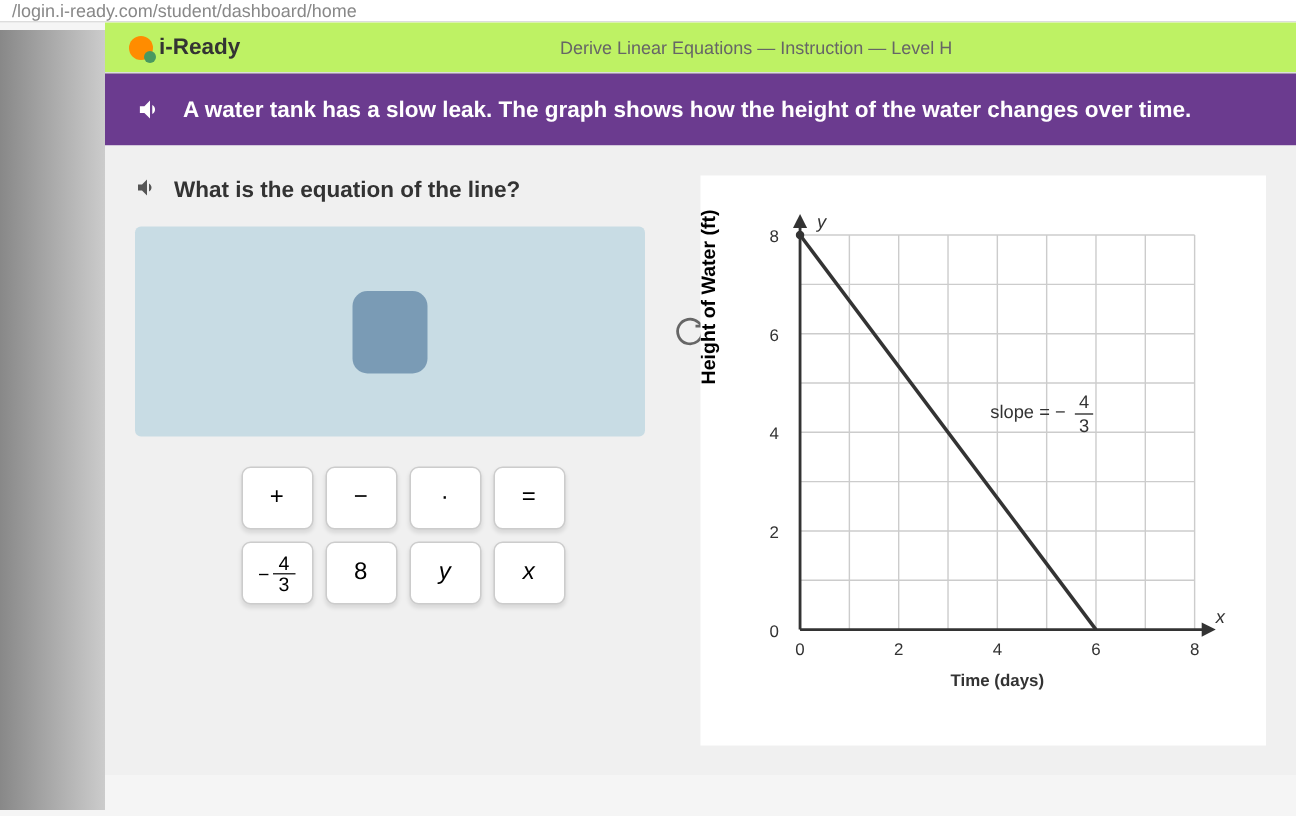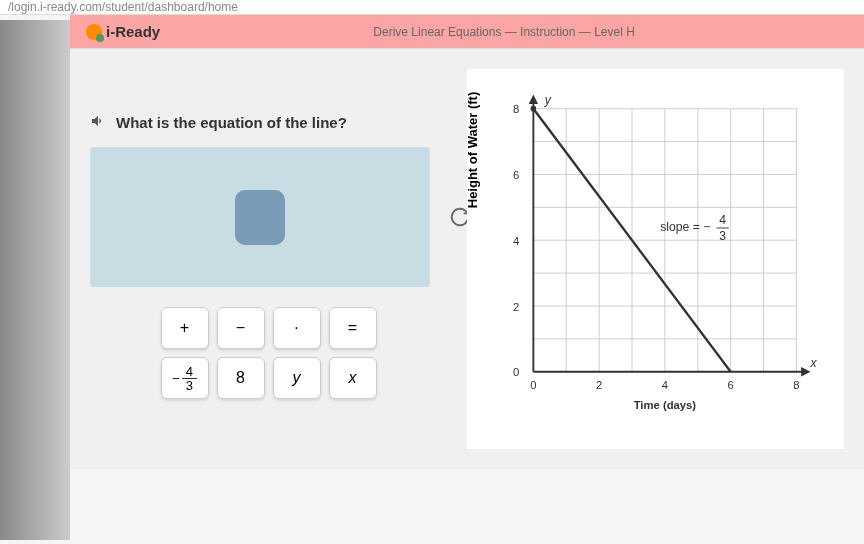--- a/index.html
+++ b/index.html
@@ -1,30 +1,30 @@
 <!DOCTYPE html>
 <html><head>
 <meta charset="utf-8">
 <style>
 * { margin: 0; padding: 0; box-sizing: border-box; }
 body { font-family: Arial, sans-serif; background: #f5f5f5; width: 864px; height: 544px; overflow: hidden; }
 .url-bar { background: #fff; padding: 0 8px; font-size: 12px; color: #888; border-bottom: 1px solid #ddd; }
 .shadow-left { position: absolute; left: 0; top: 20px; width: 70px; height: 520px; background: linear-gradient(to right, #888, #ccc); z-index: 0; }
 .container { position: relative; margin-left: 70px; background: #fff; }
-.header { display: flex; align-items: center; padding: 8px 16px; background: #fca5a5; border-bottom: 1px solid #ddd; }
+.header { display: flex; align-items: center; padding: 8px 16px; background: #bef264; border-bottom: 1px solid #ddd; }
 .logo { display: flex; align-items: center; gap: 4px; }
 .logo-icon { width: 16px; height: 16px; background: #ff8c00; border-radius: 50%; position: relative; }
 .logo-icon::after { content: ''; position: absolute; width: 8px; height: 8px; background: #4a9960; border-radius: 50%; right: -2px; bottom: -2px; }
 .logo-text { font-weight: bold; font-size: 15px; color: #333; }
 .breadcrumb { flex: 1; text-align: center; font-size: 12px; color: #666; }
 .purple-bar { background: #6b3b8f; color: #fff; padding: 14px 20px; display: flex; align-items: center; gap: 12px; }
 .speaker-icon { width: 20px; height: 20px; display: flex; align-items: center; justify-content: center; }
 .purple-text { font-size: 15px; font-weight: bold; }
 .content { display: flex; padding: 20px; gap: 20px; background: #f0f0f0; }
-.left-panel { flex: 1; margin-top: 44px; }
+.left-panel { flex: 1; }
 .question-row { display: flex; align-items: center; gap: 8px; margin-bottom: 16px; }
 .question-text { font-size: 15px; font-weight: bold; color: #333; }
 .small-speaker { width: 18px; height: 18px; }
 .answer-area { background: #c8dce4; padding: 30px; border-radius: 4px; min-height: 140px; display: flex; align-items: center; justify-content: center; position: relative; margin-bottom: 20px; }
 .answer-box { width: 50px; height: 55px; background: #7a9bb5; border-radius: 10px; }
 .reset-btn { position: absolute; right: -45px; top: 50%; transform: translateY(-50%); width: 30px; height: 30px; display: flex; align-items: center; justify-content: center; font-size: 20px; color: #666; cursor: pointer; }
 .keypad { display: flex; flex-direction: column; gap: 8px; align-items: center; }
 .keypad-row { display: flex; gap: 8px; }
 .key { width: 48px; height: 42px; background: #fff; border: 1px solid #ccc; border-radius: 6px; display: flex; align-items: center; justify-content: center; font-size: 16px; cursor: pointer; box-shadow: 0 2px 3px rgba(0,0,0,0.1); }
 .key-wide { width: 48px; }
@@ -48,20 +48,28 @@
 <div class="shadow-left"></div>
 <div class="container">
   <div class="header">
     <div class="logo">
       <div class="logo-icon"></div>
       <span class="logo-text">i-Ready</span>
     </div>
     <div class="breadcrumb">Derive Linear Equations — Instruction — Level H</div>
   </div>
 
+  <div class="purple-bar">
+    <span class="speaker-icon">
+      <svg viewBox="0 0 24 24" width="18" height="18" fill="#fff">
+          <path d="M3 9v6h4l5 5V4L7 9H3zm13.5 3c0-1.77-1.02-3.29-2.5-4.03v8.05c1.48-.73 2.5-2.25 2.5-4.02z"></path>
+        </svg>
+    </span>
+    <span class="purple-text">A water tank has a slow leak. The graph shows how the height of the water changes over time.</span>
+  </div>
 
   <div class="content">
     <div class="left-panel">
       <div class="question-row">
         <span class="small-speaker">
           <svg viewBox="0 0 24 24" width="16" height="16" fill="#555">
               <path d="M3 9v6h4l5 5V4L7 9H3zm13.5 3c0-1.77-1.02-3.29-2.5-4.03v8.05c1.48-.73 2.5-2.25 2.5-4.02z"></path>
             </svg>
         </span>
         <span class="question-text">What is the equation of the line?</span>

